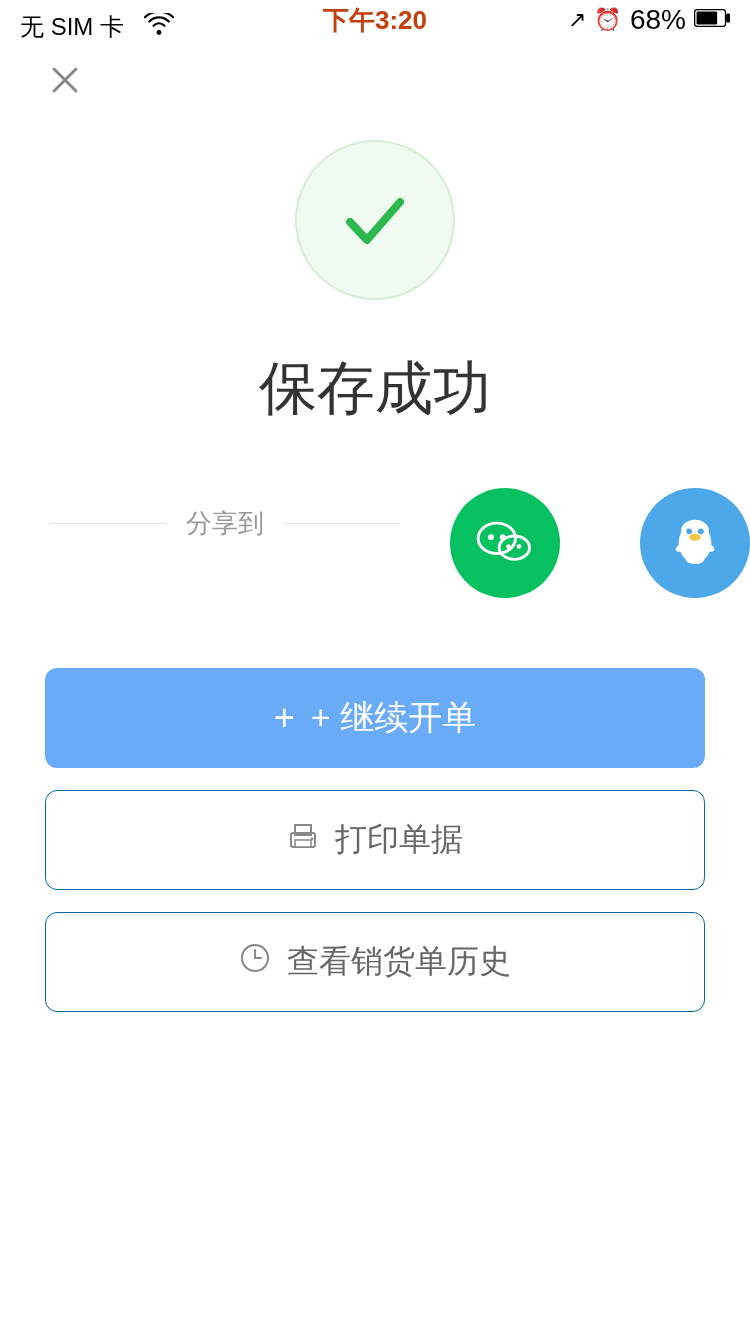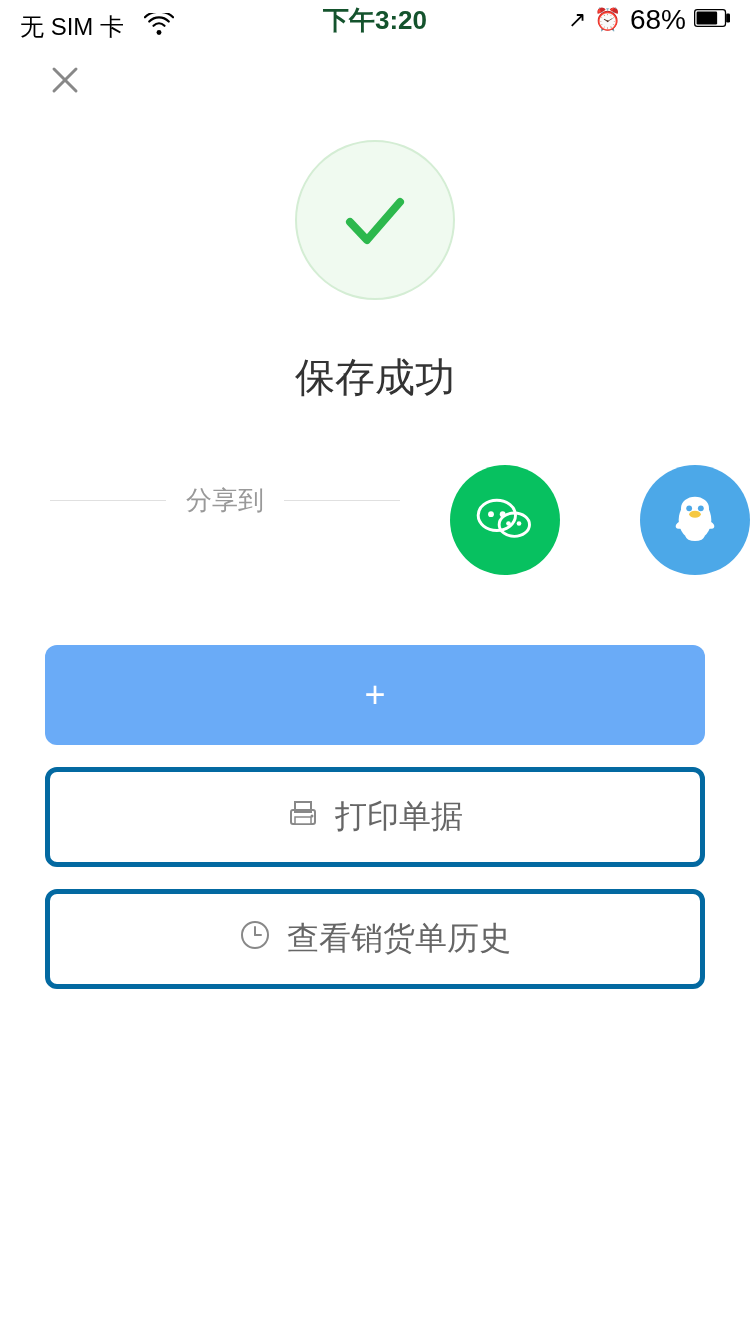--- a/index.html
+++ b/index.html
@@ -26,21 +26,21 @@
       align-items: center;
       gap: 20px;
       font-size: 24px;
       color: #000;
       font-weight: 500;
       margin-top: 14px;
     }
     .status-center {
       font-size: 26px;
       font-weight: 600;
-      color: #14532d;
+      color: #c2410c;
       position: absolute;
       left: 50%;
       transform: translateX(-50%);
     }
     .status-right {
       display: flex;
       align-items: center;
       gap: 8px;
       font-size: 22px;
       color: #000;
@@ -83,21 +83,21 @@
       justify-content: center;
       margin-bottom: 50px;
     }
     .checkmark {
       width: 80px;
       height: 80px;
     }
 
     
     .success-title {
-      font-size: 40px;
+      font-size: 58px;
       font-weight: 500;
       color: #333;
       margin-bottom: 60px;
       text-align: center;
     }
 
     
     .share-section {
       width: 100%;
       display: flex;
@@ -165,21 +165,21 @@
       border: none;
       outline: none;
     }
     .action-btn-primary {
       background: #6aabf7;
       color: #fff;
     }
     .action-btn-secondary {
       background: #fff;
       color: #666;
-      border: 5px solid #0369a1;
+      border: 1px solid #0369a1;
     }
   </style>
 </head>
 <body>
 
 <div class="status-bar">
   <div class="status-left">
     <span>无 SIM 卡</span>
     <span>
       <svg viewBox="0 0 24 18" fill="none" xmlns="http://www.w3.org/2000/svg" style="width:30px;height:22px;">
@@ -256,20 +256,21 @@
           <ellipse cx="42" cy="34" rx="5" ry="3" fill="white" transform="rotate(30 42 34)"></ellipse>
           <ellipse cx="30" cy="44" rx="8" ry="4" fill="white"></ellipse>
         </svg>
       </div>
     </div>
   </div>
 
   <div class="actions">
     <button class="action-btn action-btn-primary">
       <span style="font-size:36px;font-weight:300;">+</span>
+      <span style="font-size:34px;">+ 继续开单</span>
     </button>
 
     <button class="action-btn action-btn-secondary">
       <span style="font-size:32px; color:#888;">
         <svg viewBox="0 0 32 28" width="32" height="28" xmlns="http://www.w3.org/2000/svg">
           <rect x="4" y="10" width="24" height="14" rx="2" fill="none" stroke="#888" stroke-width="2"></rect>
           <rect x="8" y="2" width="16" height="10" fill="none" stroke="#888" stroke-width="2"></rect>
           <rect x="8" y="17" width="16" height="7" fill="white" stroke="#888" stroke-width="1.5"></rect>
           <circle cx="25" cy="16" r="1.5" fill="#888"></circle>
         </svg>

